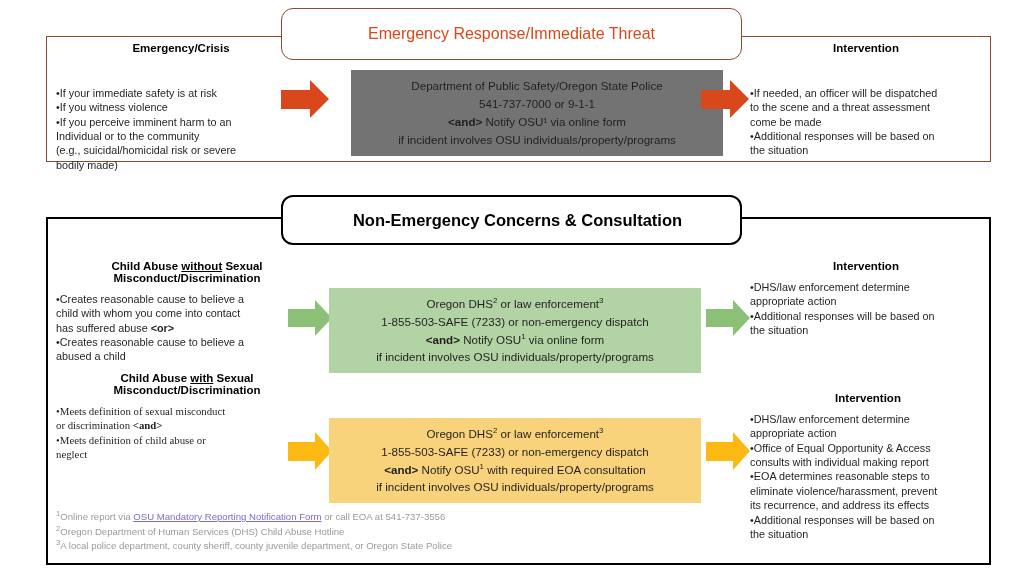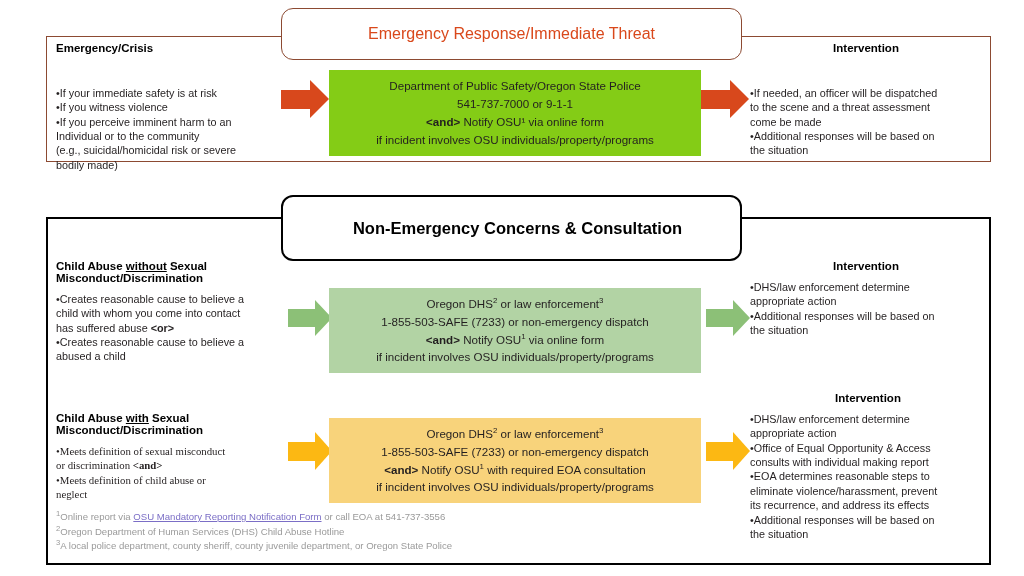--- a/index.html
+++ b/index.html
@@ -60,20 +60,21 @@
   }
   .col-left, .col-right {
     position: absolute;
     box-sizing: border-box;
   }
   .col-head {
     font-weight: bold;
     font-size: 11.5px;
     color: #000;
     margin-bottom: 6px;
+    text-align: center;
   }
   .col-head.centered { text-align: center; }
   .bullets {
     font-size: 10.8px;
     line-height: 1.33;
     color: #231f20;
     margin-top: 32px;
   }
   .bullets p {
     margin: 0;
@@ -89,21 +90,21 @@
     flex-direction: column;
     align-items: center;
     justify-content: center;
     text-align: center;
     font-size: 11.6px;
     line-height: 1.55;
     color: #231f20;
   }
   .action-box p { margin: 0; }
   .action-box b { font-weight: bold; }
-  .box-orange { background: #84cc16; }
+  .box-orange { background: #737373; margin-left: 22px; }
   .box-green  { background: #b2d3a4; }
   .box-yellow { background: #f8d37b; }
 
   
   .arrow {
     position: absolute;
   }
   .arrow .shaft {
     position: absolute;
     left: 0;
@@ -190,21 +191,21 @@
     <p>come be made</p>
     <p>•Additional responses will be based on</p>
     <p>the situation</p>
   </div>
 </div>
 
 <div class="section section-nonemergency" style="left:46px; top:217px; width:945px; height:348px;">
   <div class="section-body"></div>
 </div>
 
-<div class="banner banner-nonemergency" style="left:281px; top:195px; width:461px; height:66px;padding-left:12px;">
+<div class="banner banner-nonemergency" style="left:281px; top:195px; width:461px; height:50px;padding-left:12px;">
   <span>Non-Emergency Concerns &amp; Consultation</span>
 </div>
 
 <div class="col-left" style="left:56px; top:260px; width:262px;">
   <div class="col-head"><span>Child Abuse </span><u>without</u><span> Sexual Misconduct/Discrimination</span></div>
   <div class="bullets" style="margin-top:8px;">
     <p>•Creates reasonable cause to believe a</p>
     <p>child with whom you come into contact</p>
     <p>has suffered abuse <b>&lt;or&gt;</b></p>
     <p>•Creates reasonable cause to believe a</p>
@@ -232,21 +233,21 @@
 <div class="col-right" style="left:750px; top:260px; width:232px;">
   <div class="col-head centered">Intervention</div>
   <div class="bullets" style="margin-top:8px;">
     <p>•DHS/law enforcement determine</p>
     <p>appropriate action</p>
     <p>•Additional responses will be based on</p>
     <p>the situation</p>
   </div>
 </div>
 
-<div class="col-left" style="left:56px; top:412px; width:262px;">
+<div class="col-left" style="left:56px; top:372px; width:262px;">
   <div class="col-head"><span>Child Abuse </span><u>with</u><span> Sexual Misconduct/Discrimination</span></div>
   <div class="bullets" style="margin-top:8px;font-family:Liberation Serif, serif;">
     <p>•Meets definition of sexual misconduct</p>
     <p>or discrimination <b>&lt;and&gt;</b></p>
     <p>•Meets definition of child abuse or</p>
     <p>neglect</p>
   </div>
 </div>
 
 <div class="arrow arrow-yellow" style="left:288px; top:432px; width:44px; height:38px;">

